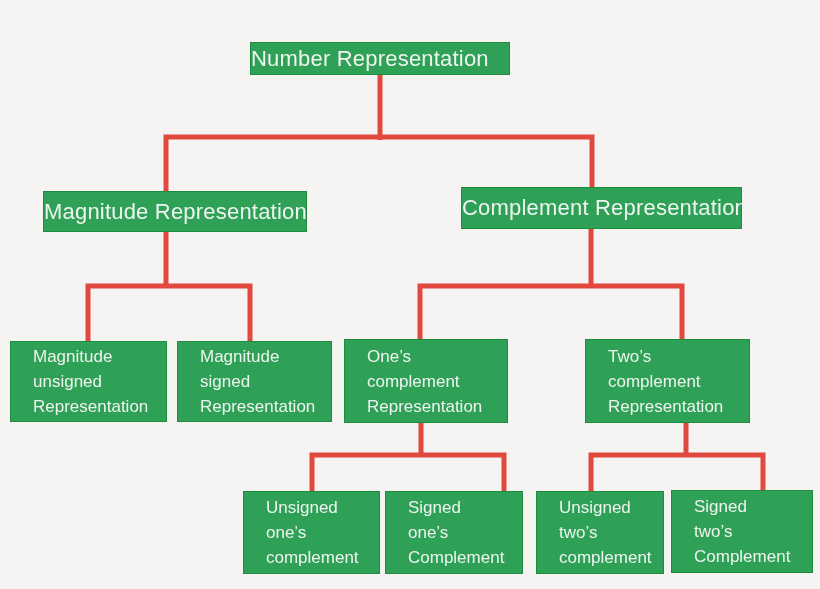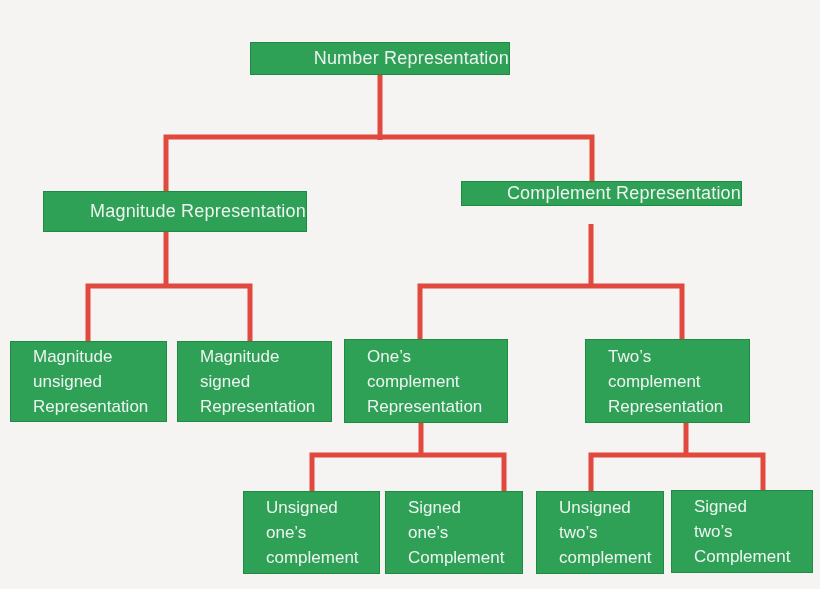--- a/index.html
+++ b/index.html
@@ -39,37 +39,37 @@
     background: var(--node-fill);
     border: 1px solid var(--node-border);
     color: var(--node-text);
     display: flex;
     align-items: center;
   }
   .node .label {
     white-space: pre-line;
   }
   .node.single {
-    justify-content: flex-end;
-    font-size: 18px;
+    justify-content: flex-start;
+    font-size: 22px;
     letter-spacing: 0.2px;
   }
   .node.single .label { white-space: nowrap; }
   .node.multi {
     font-size: 17px;
     line-height: 25px;
   }
   .node.multi .label {
     padding-left: 22px;
     padding-right: 4px;
   }
   
   .n-root        { left: 250px; top: 42px;  width: 260px; height: 33px; }
   .n-magnitude   { left: 43px;  top: 191px; width: 264px; height: 41px; }
-  .n-complement  { left: 461px; top: 181px; width: 281px; height: 25px; }
+  .n-complement  { left: 461px; top: 187px; width: 281px; height: 42px; }
   .n-mag-unsigned{ left: 10px;  top: 341px; width: 157px; height: 81px; }
   .n-mag-signed  { left: 177px; top: 341px; width: 155px; height: 81px; }
   .n-ones        { left: 344px; top: 339px; width: 164px; height: 84px; }
   .n-twos        { left: 585px; top: 339px; width: 165px; height: 84px; }
   .n-uns-ones    { left: 243px; top: 491px; width: 137px; height: 83px; }
   .n-sig-ones    { left: 385px; top: 491px; width: 138px; height: 83px; }
   .n-uns-twos    { left: 536px; top: 491px; width: 128px; height: 83px; }
   .n-sig-twos    { left: 671px; top: 490px; width: 142px; height: 83px; }
 </style>
 </head>

